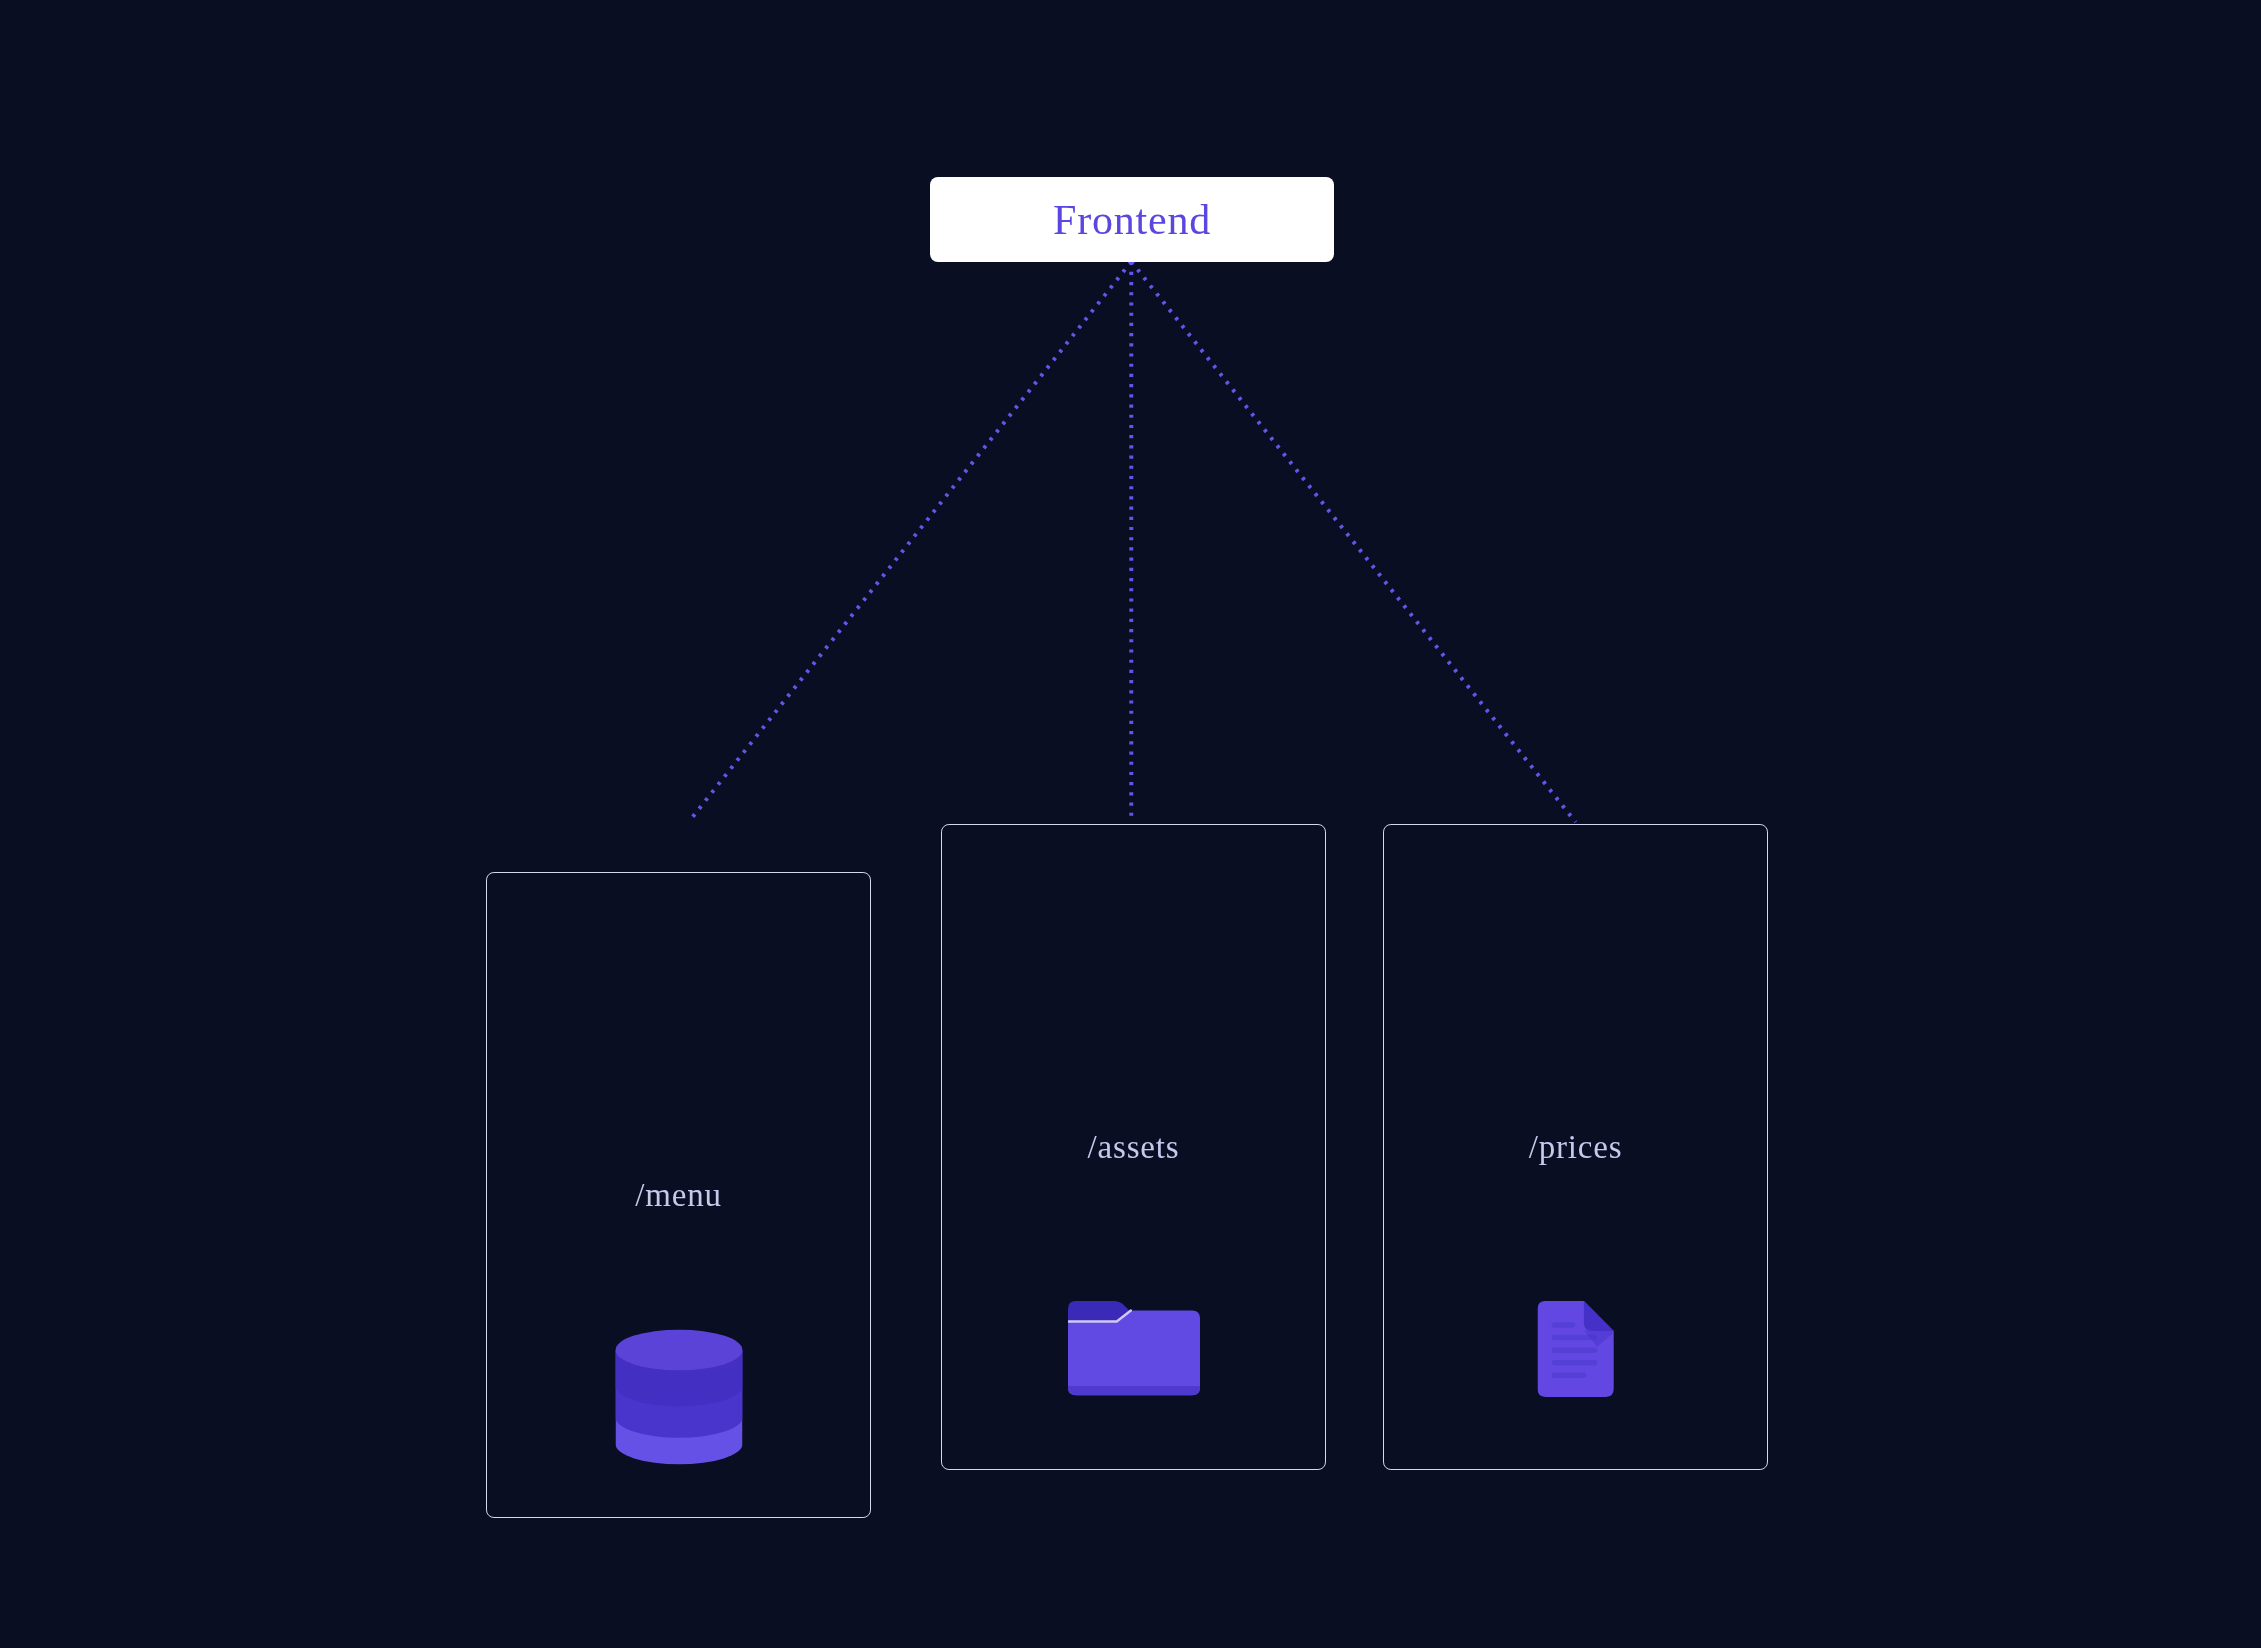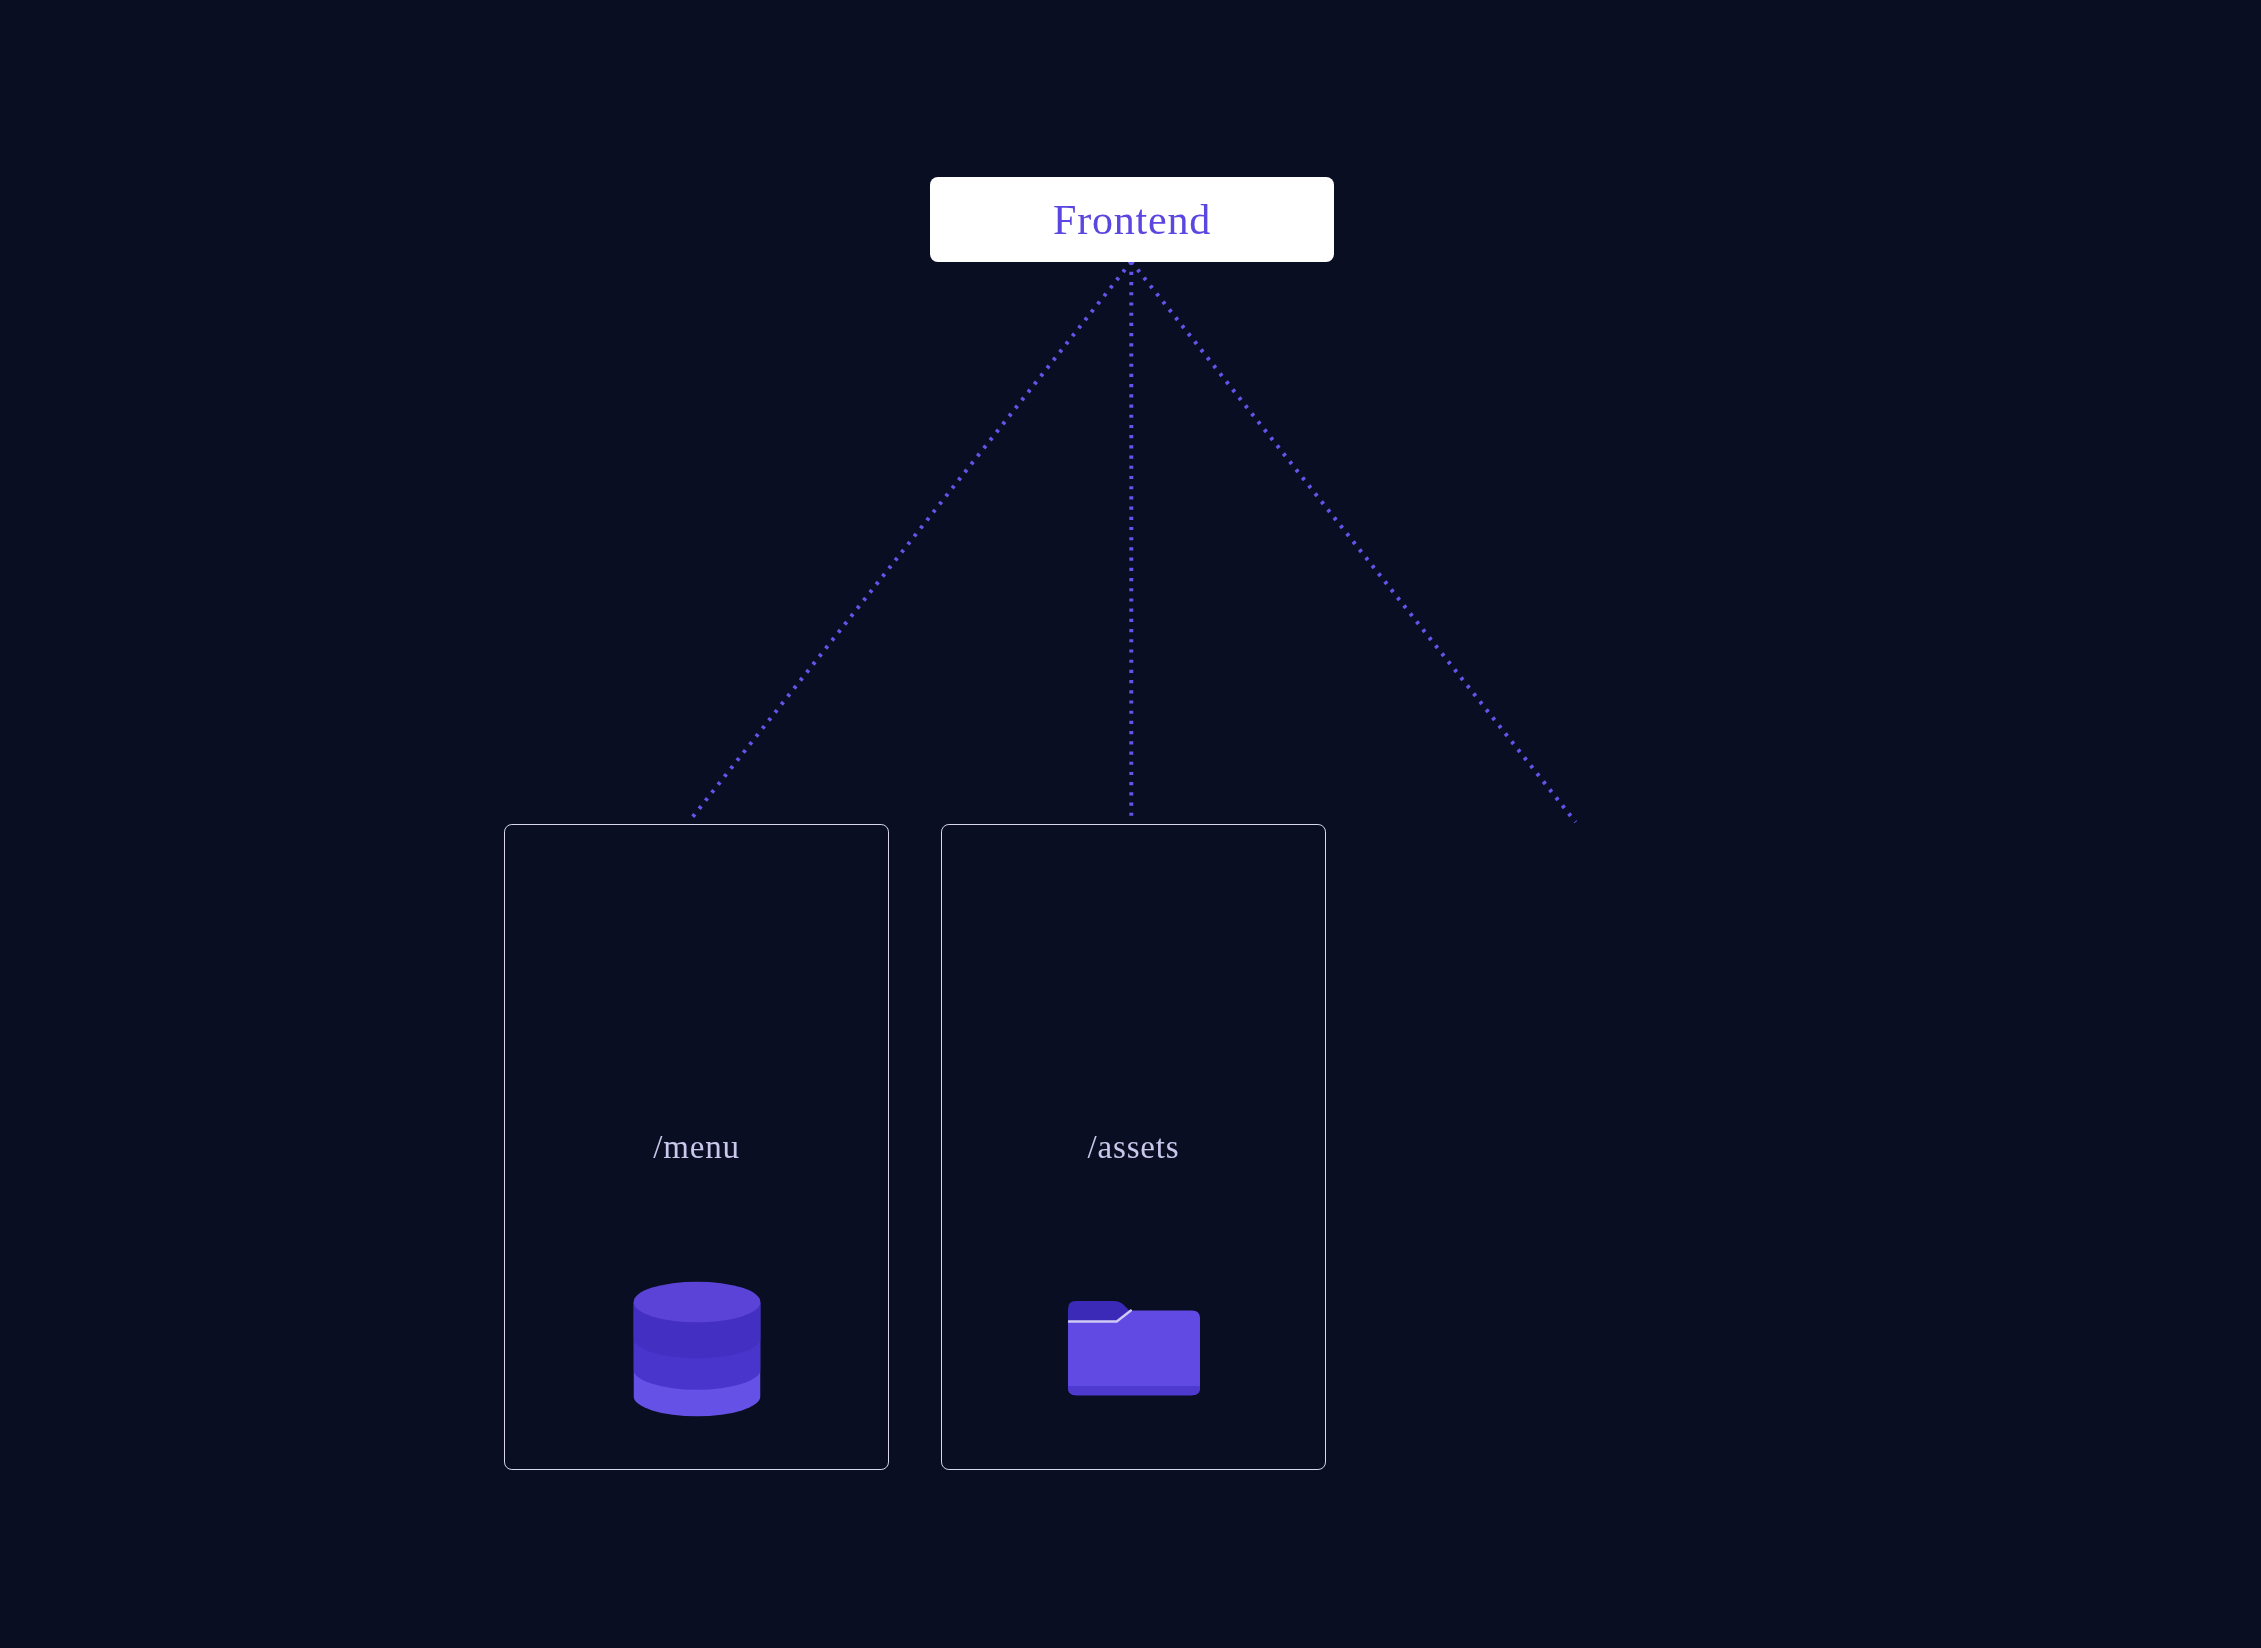--- a/index.html
+++ b/index.html
@@ -23,21 +23,21 @@
     display:flex; align-items:center; justify-content:center;
   }
   .frontend-box span{
     color:var(--accent-text); font-size:42px; letter-spacing:0.8px; line-height:1;
   }
   .route-box{
     position:absolute; top:824px; width:385px; height:646px;
     border:1.6px solid var(--box-border); border-radius:7.9px; box-sizing:border-box;
     background:transparent;
   }
-  .route-box.b1{left:504px;} .route-box.b2{left:941px;} .route-box.b3{left:1383px;}
+  .route-box.b1{left:486px;margin-top:48px;} .route-box.b2{left:941px;} .route-box.b3{left:1383px;}
   .route-label{
     position:absolute; left:50%; top:50%; transform:translate(-50%,-50%);
     color:var(--route-text); font-size:33px; letter-spacing:0.8px; white-space:nowrap;
   }
   .icon-slot{
     position:absolute; left:50%; top:524px; transform:translate(-50%,-50%);
     line-height:0;
   }
   
   .p-db-bottom{fill:var(--icon-light);} .p-db-mid{fill:var(--icon-mid);}
@@ -81,15 +81,30 @@
     <div class="icon-slot">
       <svg width="132" height="96" viewBox="0 0 168 122">
         <path class="p-folder-tab" d="M0,30 V10 Q0,0 10,0 H58 Q66,0 71,5 L91,25 L91,30 Z"></path>
         <path class="p-folder-body" d="M0,26 H62 L80,12 H158 Q168,12 168,22 V110 Q168,120 158,120 H10 Q0,120 0,110 Z"></path>
         <path class="p-folder-strip" d="M0,108 H168 V110 Q168,120 158,120 H10 Q0,120 0,110 Z"></path>
         <path class="p-folder-edge" d="M1,26 H62 L80,12"></path>
       </svg>
     </div>
   </div>
 
+  <div class="route-box b3">
+    <div class="route-label">/prices</div>
+    <div class="icon-slot">
+      <svg width="77" height="96" viewBox="0 0 98 122">
+        <path class="p-file-body" d="M10,0 H59 L97,38 V112 Q97,122 87,122 H10 Q0,122 0,112 V10 Q0,0 10,0 Z"></path>
+        <rect class="p-file-line" x="18" y="27" width="30" height="7" rx="3.5"></rect>
+        <rect class="p-file-line" x="18" y="43" width="58" height="7" rx="3.5"></rect>
+        <rect class="p-file-line" x="18" y="59" width="58" height="7" rx="3.5"></rect>
+        <rect class="p-file-line" x="18" y="75" width="58" height="7" rx="3.5"></rect>
+        <rect class="p-file-line" x="18" y="91" width="44" height="7" rx="3.5"></rect>
+        <path class="p-file-shadow" d="M59,37 H97 V40 L76,58 Z"></path>
+        <path class="p-file-fold" d="M59,0 L97,38 H69 Q59,38 59,28 Z"></path>
+      </svg>
+    </div>
+  </div>
 
 </div>
 
 
 </body></html>

